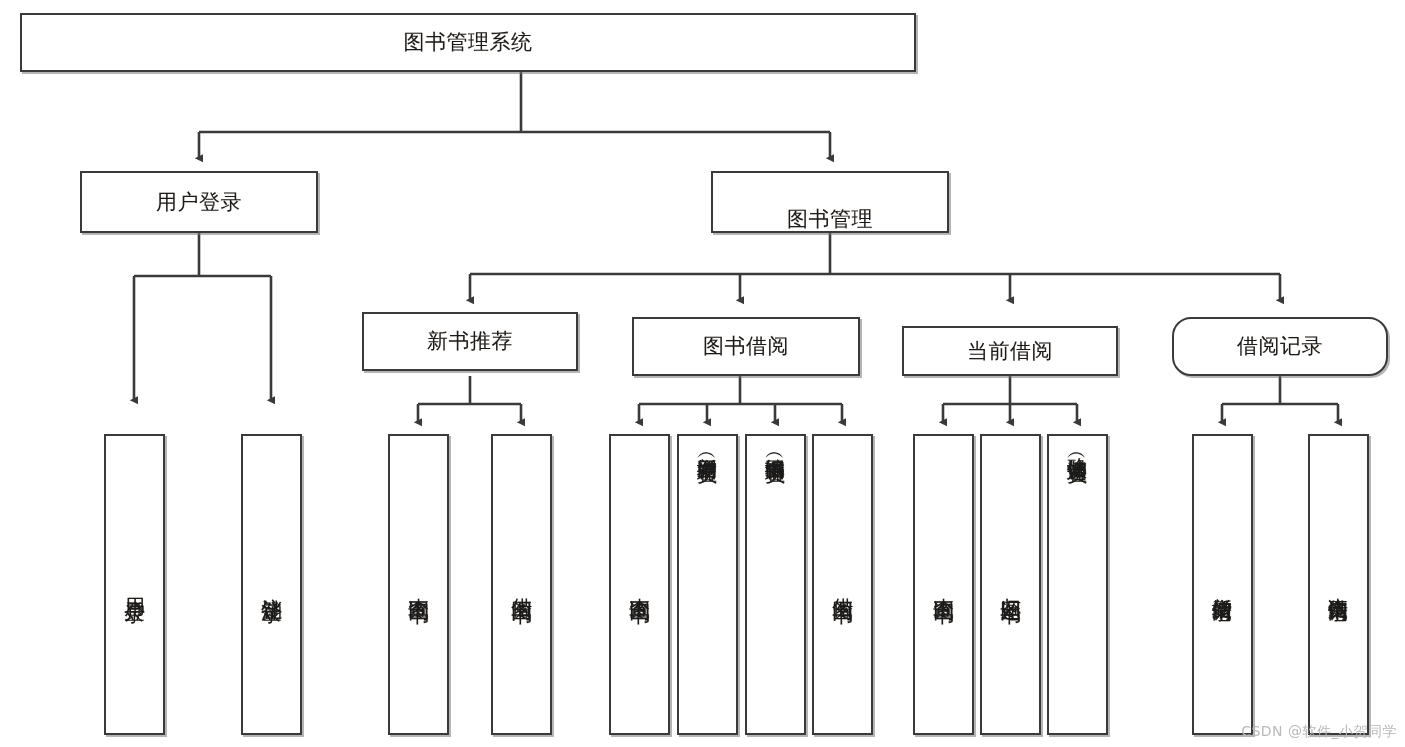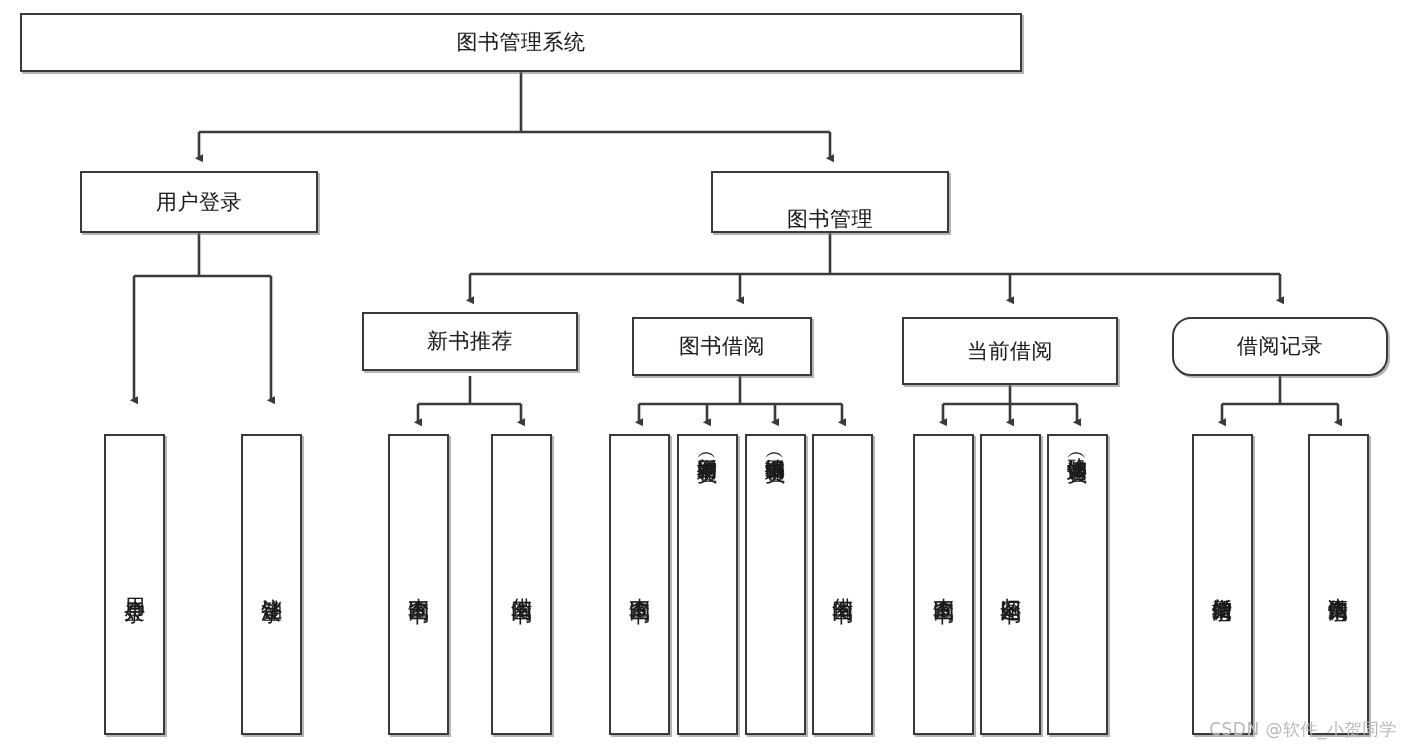--- a/index.html
+++ b/index.html
@@ -63,21 +63,21 @@
     line-height: 1.4;
   }
   .node.leaf.top-aligned {
     align-items: flex-start;
   }
   #watermark {
     position: absolute;
     right: 8px;
     bottom: 6px;
     color: #b9b9b9;
-    font-size: 17px;
+    font-size: 14px;
     letter-spacing: 0.5px;
     z-index: 5;
     white-space: nowrap;
   }
 </style>
 </head>
 <body>
 
 <div id="canvas">
 
@@ -128,41 +128,41 @@
       <path d="M1010,404 L1010,422" marker-end="url(#arrowhead)"></path>
       <path d="M1077,404 L1077,422" marker-end="url(#arrowhead)"></path>
 
       <path d="M1280,376 L1280,404"></path>
       <path d="M1222,404 L1338,404"></path>
       <path d="M1222,404 L1222,422" marker-end="url(#arrowhead)"></path>
       <path d="M1338,404 L1338,422" marker-end="url(#arrowhead)"></path>
     </g>
   </svg>
 
-  <div class="node shadowed" style="left:20px; top:13px; width:1002px; height:59px;">
+  <div class="node shadowed" style="left:20px; top:13px; width:896px; height:59px;">
     <span class="node-label">图书管理系统</span>
   </div>
 
   <div class="node shadowed" style="left:80px; top:171px; width:238px; height:62px;">
     <span class="node-label">用户登录</span>
   </div>
 
   <div class="node shadowed" style="left:711px; top:171px; width:238px; height:62px;align-items:flex-end;">
     <span class="node-label">图书管理</span>
   </div>
 
   <div class="node shadowed" style="left:362px; top:312px; width:216px; height:59px;">
     <span class="node-label">新书推荐</span>
   </div>
 
-  <div class="node shadowed" style="left:632px; top:317px; width:180px; height:59px;">
+  <div class="node shadowed" style="left:632px; top:317px; width:228px; height:59px;">
     <span class="node-label">图书借阅</span>
   </div>
 
-  <div class="node shadowed" style="left:902px; top:317px; width:216px; height:68px;">
+  <div class="node shadowed" style="left:902px; top:326px; width:216px; height:50px;">
     <span class="node-label">当前借阅</span>
   </div>
 
   <div class="node shadowed" style="left:1172px; top:317px; width:216px; height:59px;border-radius:19px;">
     <span class="node-label">借阅记录</span>
   </div>
 
   <div class="node leaf shadowed" style="left:104px; top:434px; width:61px; height:301px;">
     <span class="node-label">用户登录</span>
   </div>

